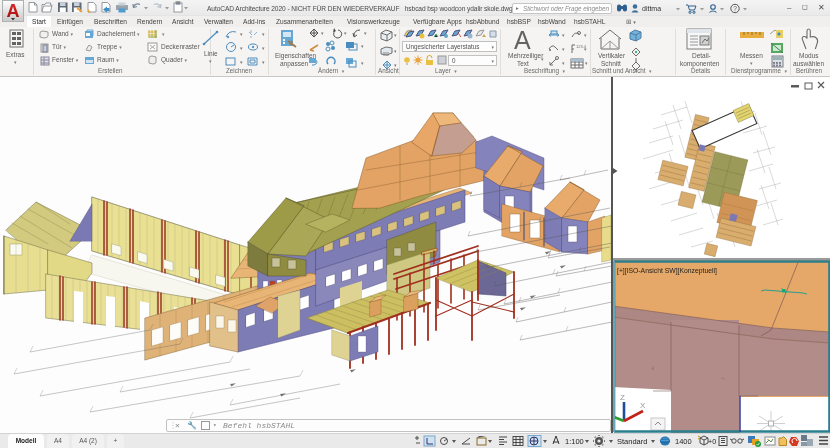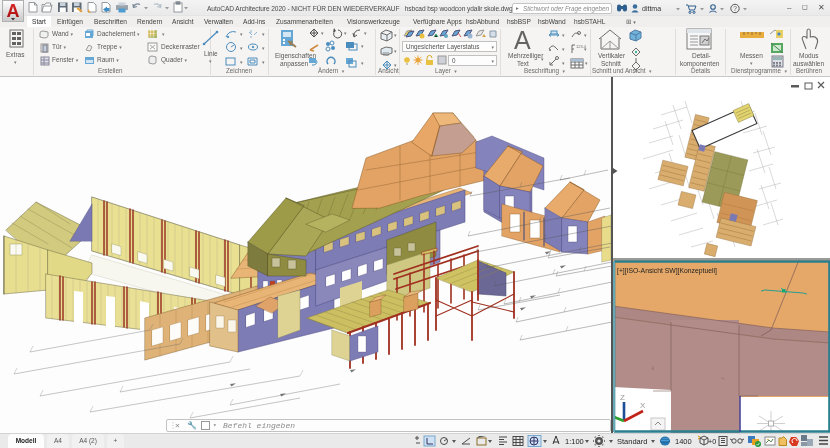--- a/index.html
+++ b/index.html
@@ -654,21 +654,21 @@
 
 <path d="M127 136 L127 172" stroke="#3a3a9e" stroke-width="1.5"></path>
 </svg>
 
 <div id="cmdline">
 <span style="position:absolute;left:2px;top:0;color:#b0b0b0;font-style:normal">⋮</span>
 <span style="position:absolute;left:8px;top:0;color:#8a8a8a;font-style:normal">✕</span>
 <span style="position:absolute;left:20px;top:0;color:#7a8a9a;font-style:normal">🔧</span>
 <span style="position:absolute;left:34px;top:1px;width:9px;height:9px;border:1px solid #9a9a9a"></span>
 <span style="position:absolute;left:46px;top:0;color:#8a8a8a;font-style:normal;font-size:6px">▾</span>
-<span style="position:absolute;left:56px;top:0">Befehl eingeben</span>
+<span style="position:absolute;left:56px;top:0">Befehl hsbSTAHL</span>
 </div>
 
 <div id="bottombar"></div>
 <div class="ltab" style="left:8px;width:36px;background:#fdfdfd;font-weight:bold;color:#222">Modell</div>
 <div class="ltab" style="left:47px;width:22px;background:#f1f1f1">A4</div>
 <div class="ltab" style="left:72px;width:32px;background:#f1f1f1">A4 (2)</div>
 <div class="ltab" style="left:107px;width:17px;background:#f1f1f1">+</div>
 <svg class="abs" style="left:413px;top:435px;z-index:6" width="417" height="13" viewBox="0 0 417 13">
 <g stroke="#4a4a4a" fill="none">
 <path d="M2 3 h4 M4 1 v4 M3 8 h4"></path>

